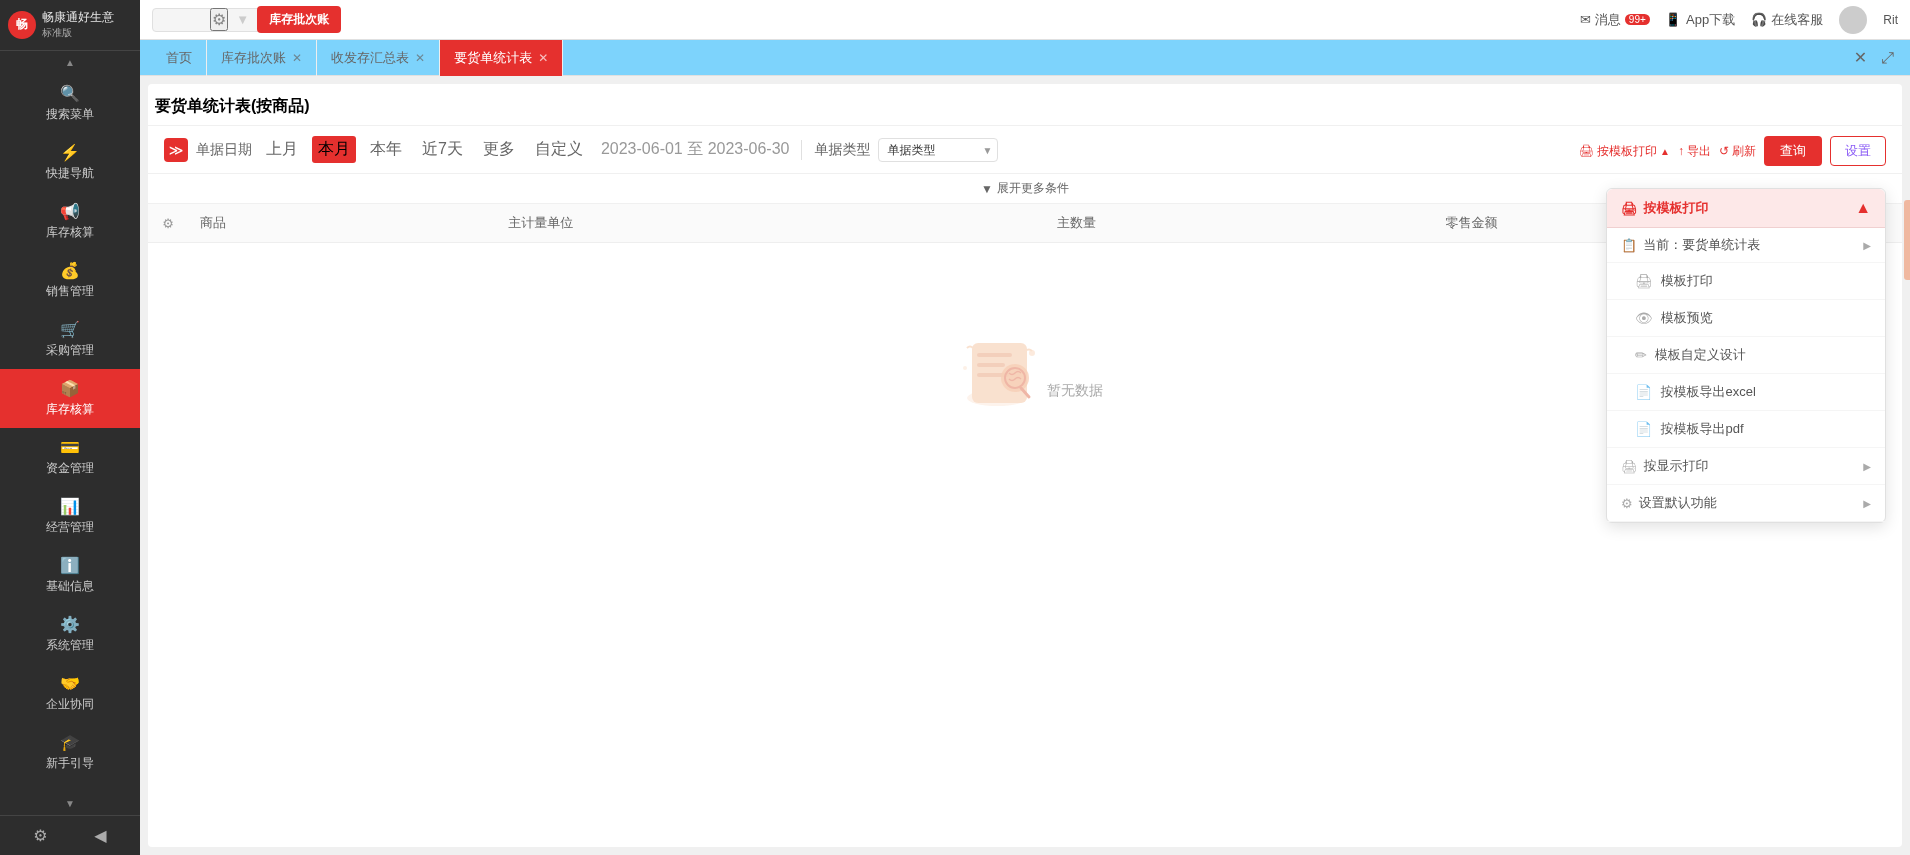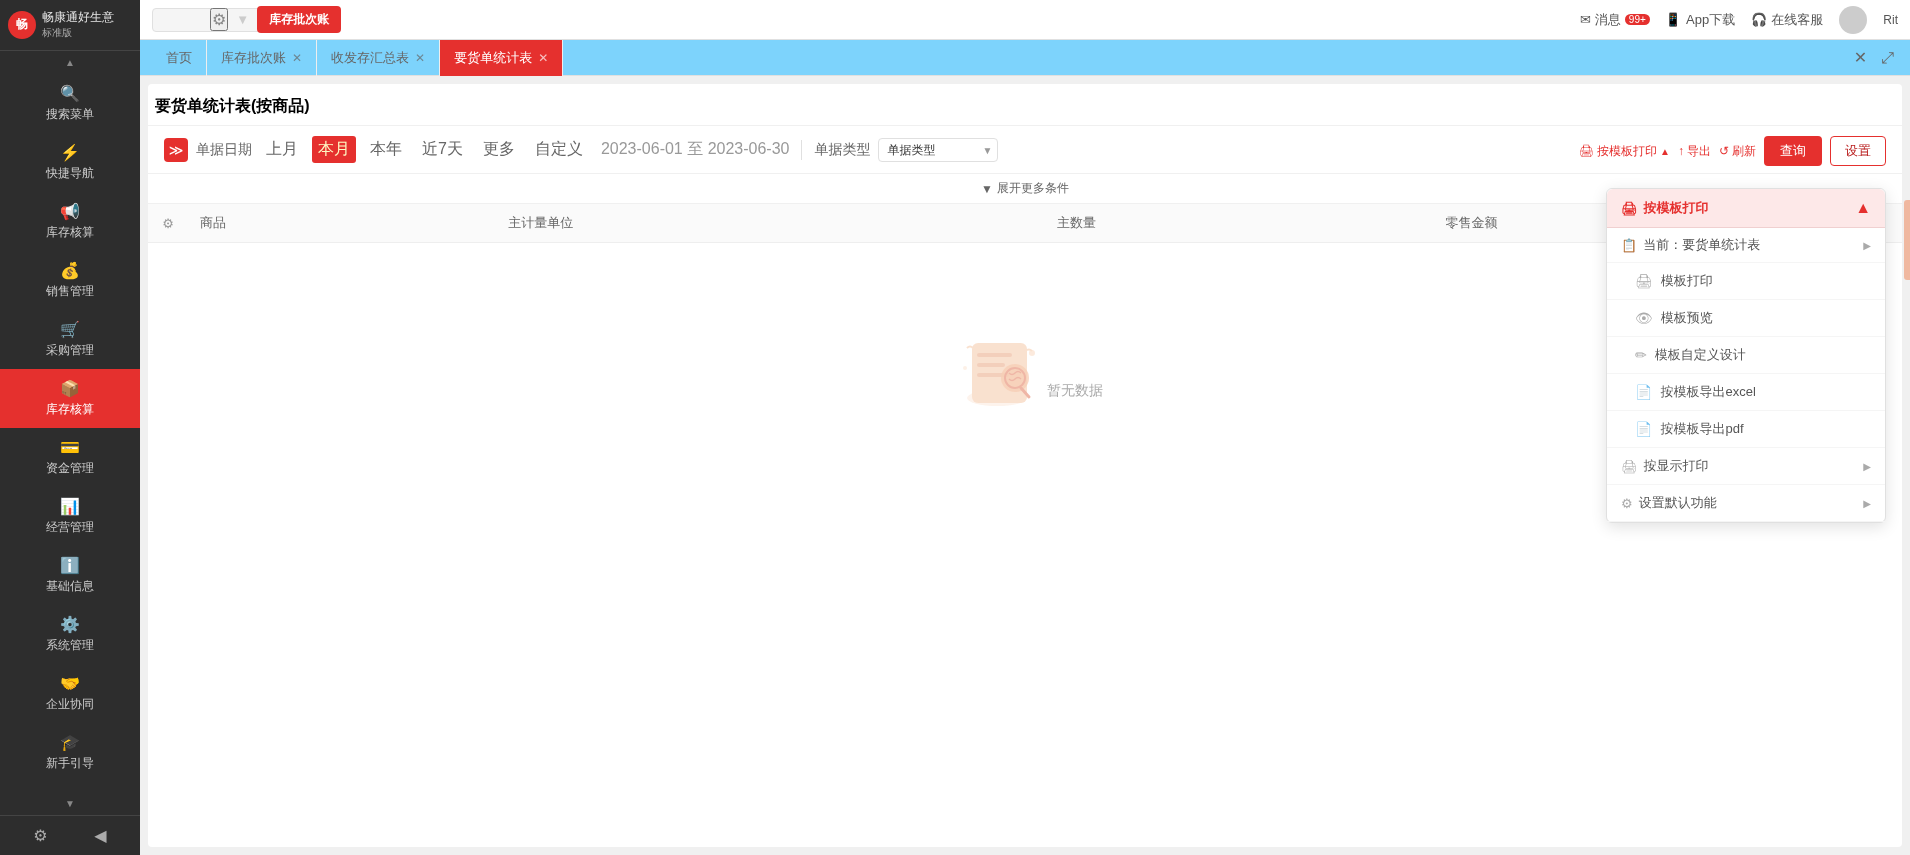--- a/index.html
+++ b/index.html
@@ -185,21 +185,21 @@
       cursor: pointer;
       font-size: 14px;
       display: flex; align-items: center; justify-content: center;
     }
 
     .date-label { color: #666; font-size: 14px; }
     .date-btn {
       border: none; background: none; cursor: pointer; color: #666; font-size: 16px; padding: 3px 6px;
     }
     .date-btn.active {
-      background: #e5302e; color: #fef9c3; border-radius: 3px; padding: 3px 6px;
+      background: #e5302e; color: #000000; border-radius: 3px; padding: 3px 6px;
     }
     .date-range { font-size: 16px; color: #999; margin-left: 4px; }
 
     .toolbar-divider { width: 1px; height: 20px; background: #e0e0e0; margin: 0 4px; }
 
     .select-field {
       border: 1px solid #e0e0e0;
       border-radius: 4px;
       padding: 4px 24px 4px 8px;
       font-size: 12px;
@@ -229,21 +229,21 @@
       background: #e5302e;
       color: white;
       border: none;
       border-radius: 4px;
       padding: 6px 16px;
       cursor: pointer;
       font-size: 13px;
     }
     .btn-secondary {
       background: white;
-      color: #b91c1c;
+      color: #8b5cf6;
       border: 1px solid #e5302e;
       border-radius: 4px;
       padding: 5px 14px;
       cursor: pointer;
       font-size: 13px;
     }
 
     .icon-btn {
       background: none;
       border: none;

